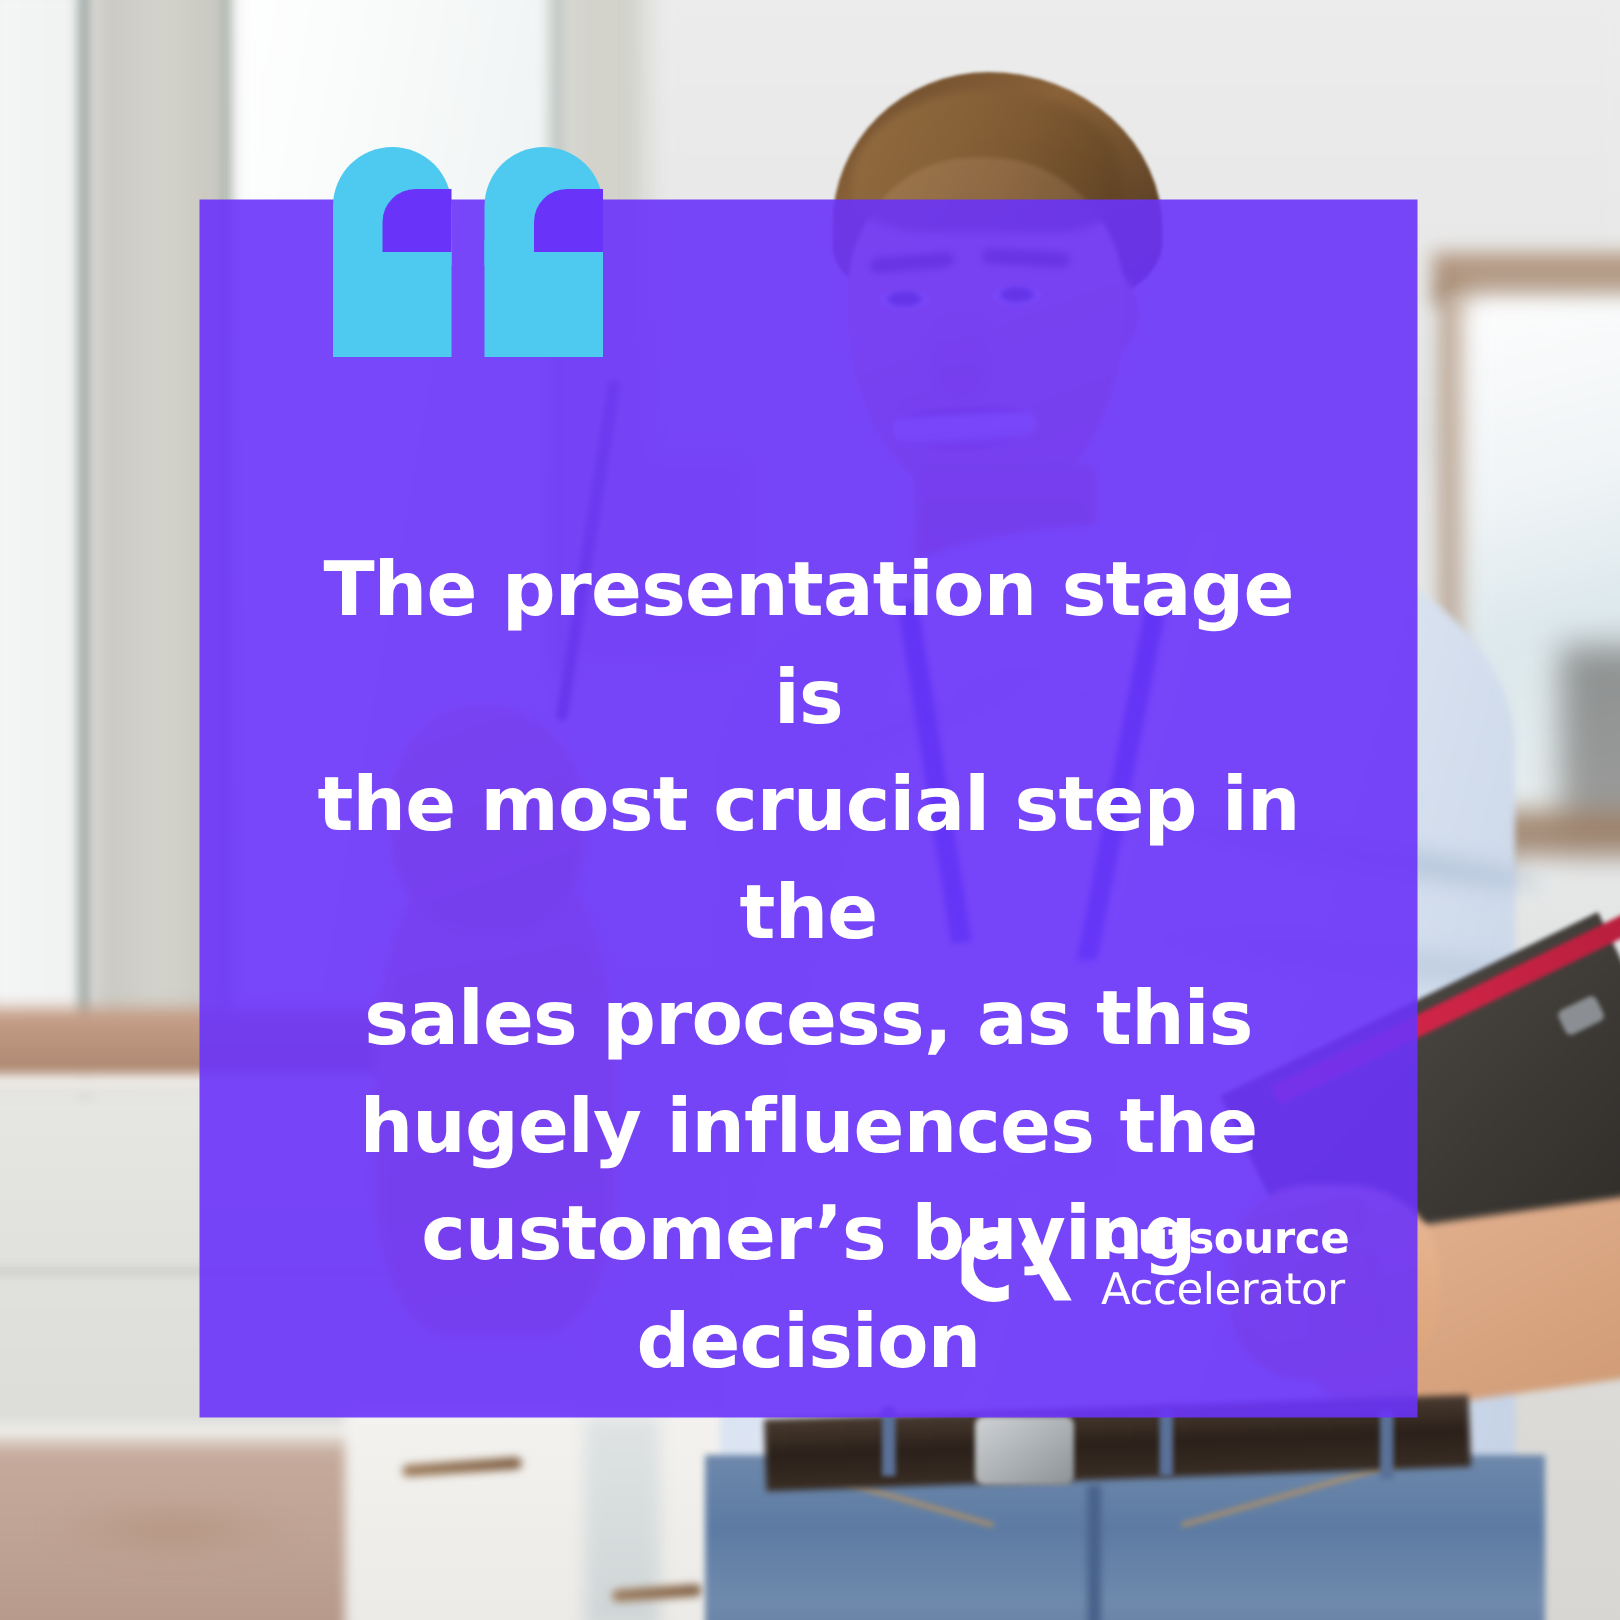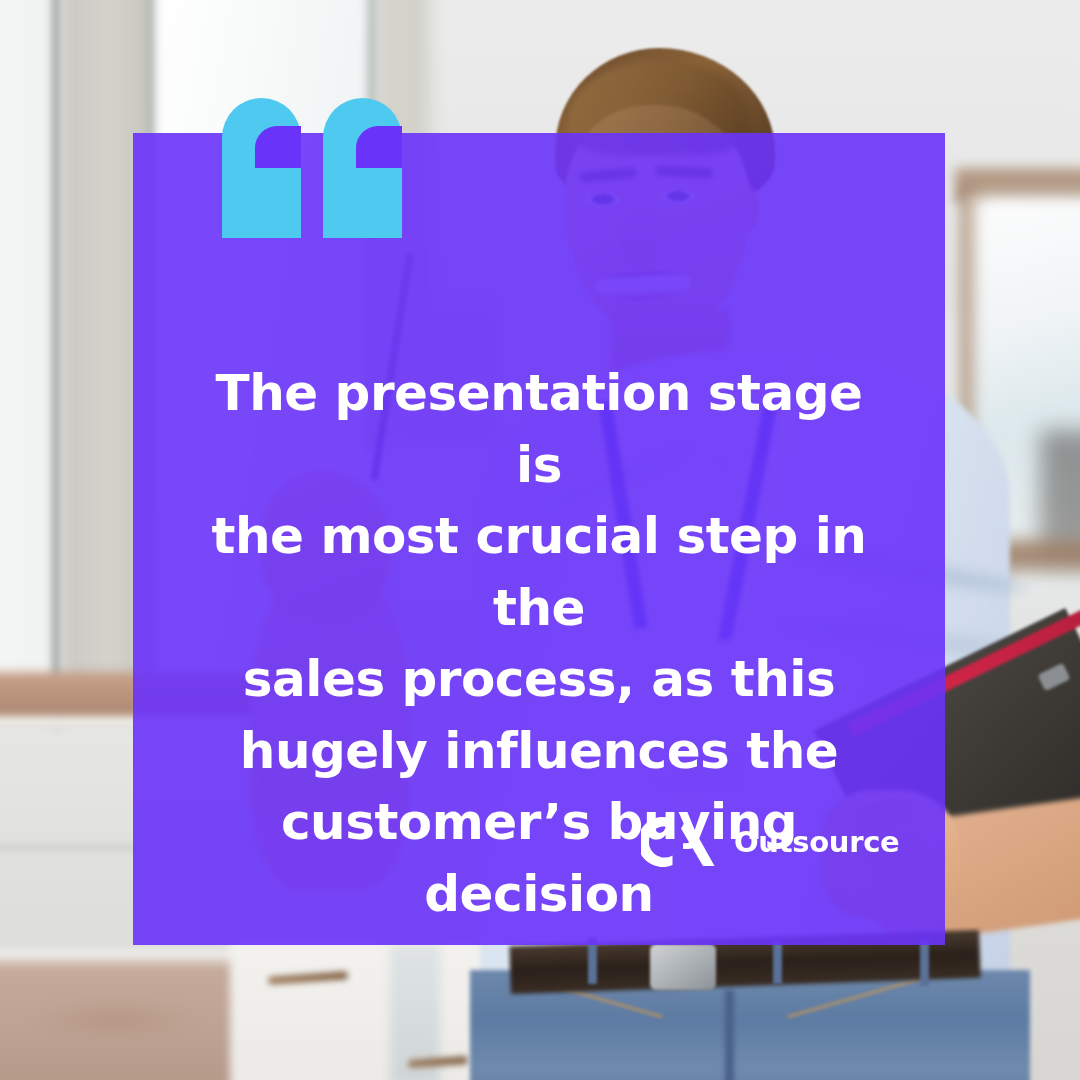--- a/index.html
+++ b/index.html
@@ -755,17 +755,18 @@
       <svg class="logo-mark" viewBox="0 0 76 62">
         <path d="M31.5 8.0
                  A25 25 0 1 0 31.5 54.0
                  L31.5 44.4
                  A15.6 15.6 0 1 1 31.5 17.6
                  Z" fill="#ffffff"></path>
         <path d="M46.5 6.5 L40.0 17.4 L62.0 55.0 L73.5 55.0 Z" fill="#ffffff"></path>
       </svg>
       <div class="logo-words">
         <span class="logo-line1">Outsource</span>
+        <span class="logo-line2">Accelerator</span>
       </div>
     </div>
   </div>
 
 </div>
 
 </body></html>

